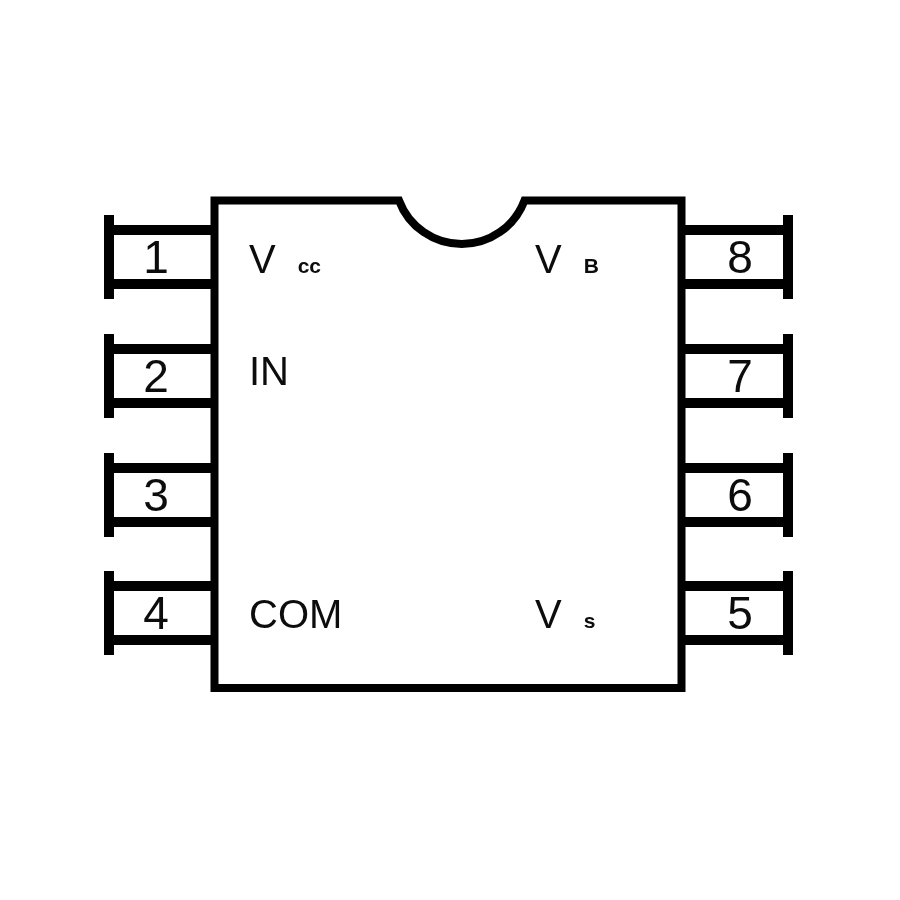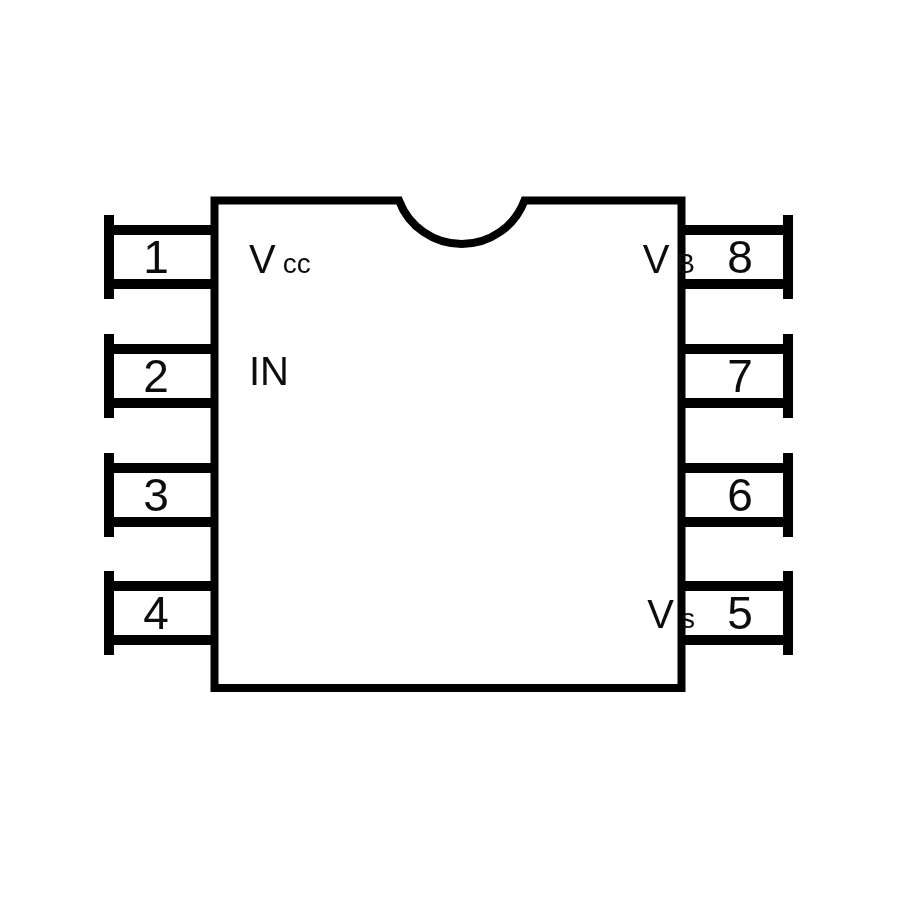--- a/index.html
+++ b/index.html
@@ -30,23 +30,23 @@
   .vbar-right{left:783px;}
   .pin-num{font-size:46px;line-height:1;color:var(--txt);}
   
   .body-svg{position:absolute;left:0;top:0;width:900px;height:900px;z-index:2;pointer-events:none;}
   
   .lbl{
     position:absolute;z-index:3;transform:translateY(-50%);
     font-size:40px;line-height:1;color:var(--txt);white-space:nowrap;
   }
   .lbl-left{left:249px;}
-  .lbl-right{left:535px;width:160px;text-align:right;}
+  .lbl-right{left:535px;width:160px;text-align:left;}
   .y0{top:259px}.y1{top:371px}.y2{top:496px}.y3{top:614px}
-  .sub{font-size:28px;font-weight:normal;margin-left:7px;}
+  .sub{font-size:21px;font-weight:bold;margin-left:22px;}
 </style>
 </head>
 <body>
 
 <div class="stage">
 
   <div class="pin pin-left r0">
     <span class="pin-num">1</span>
   </div>
   <div class="vbar vbar-left r0"></div>
@@ -89,20 +89,23 @@
   <svg class="body-svg" viewBox="0 0 900 900" aria-hidden="true">
     <path d="M 214.5,200.5 L 399,200.5 A 67 67 0 0 0 524.5,200.5 L 681.5,200.5 L 681.5,688 L 214.5,688 Z" fill="#ffffff" stroke="#000000" stroke-width="8" stroke-linejoin="miter"></path>
   </svg>
 
   <div class="lbl lbl-left y0">
     <span>V</span><span class="sub">cc</span>
   </div>
   <div class="lbl lbl-left y1">
     <span>IN</span><span class="sub"></span>
   </div>
+  <div class="lbl lbl-left y3">
+    <span>COM</span><span class="sub"></span>
+  </div>
 
   <div class="lbl lbl-right y0">
     <span>V</span><span class="sub">B</span>
   </div>
   <div class="lbl lbl-right y3">
     <span>V</span><span class="sub">s</span>
   </div>
 
 </div>
 

